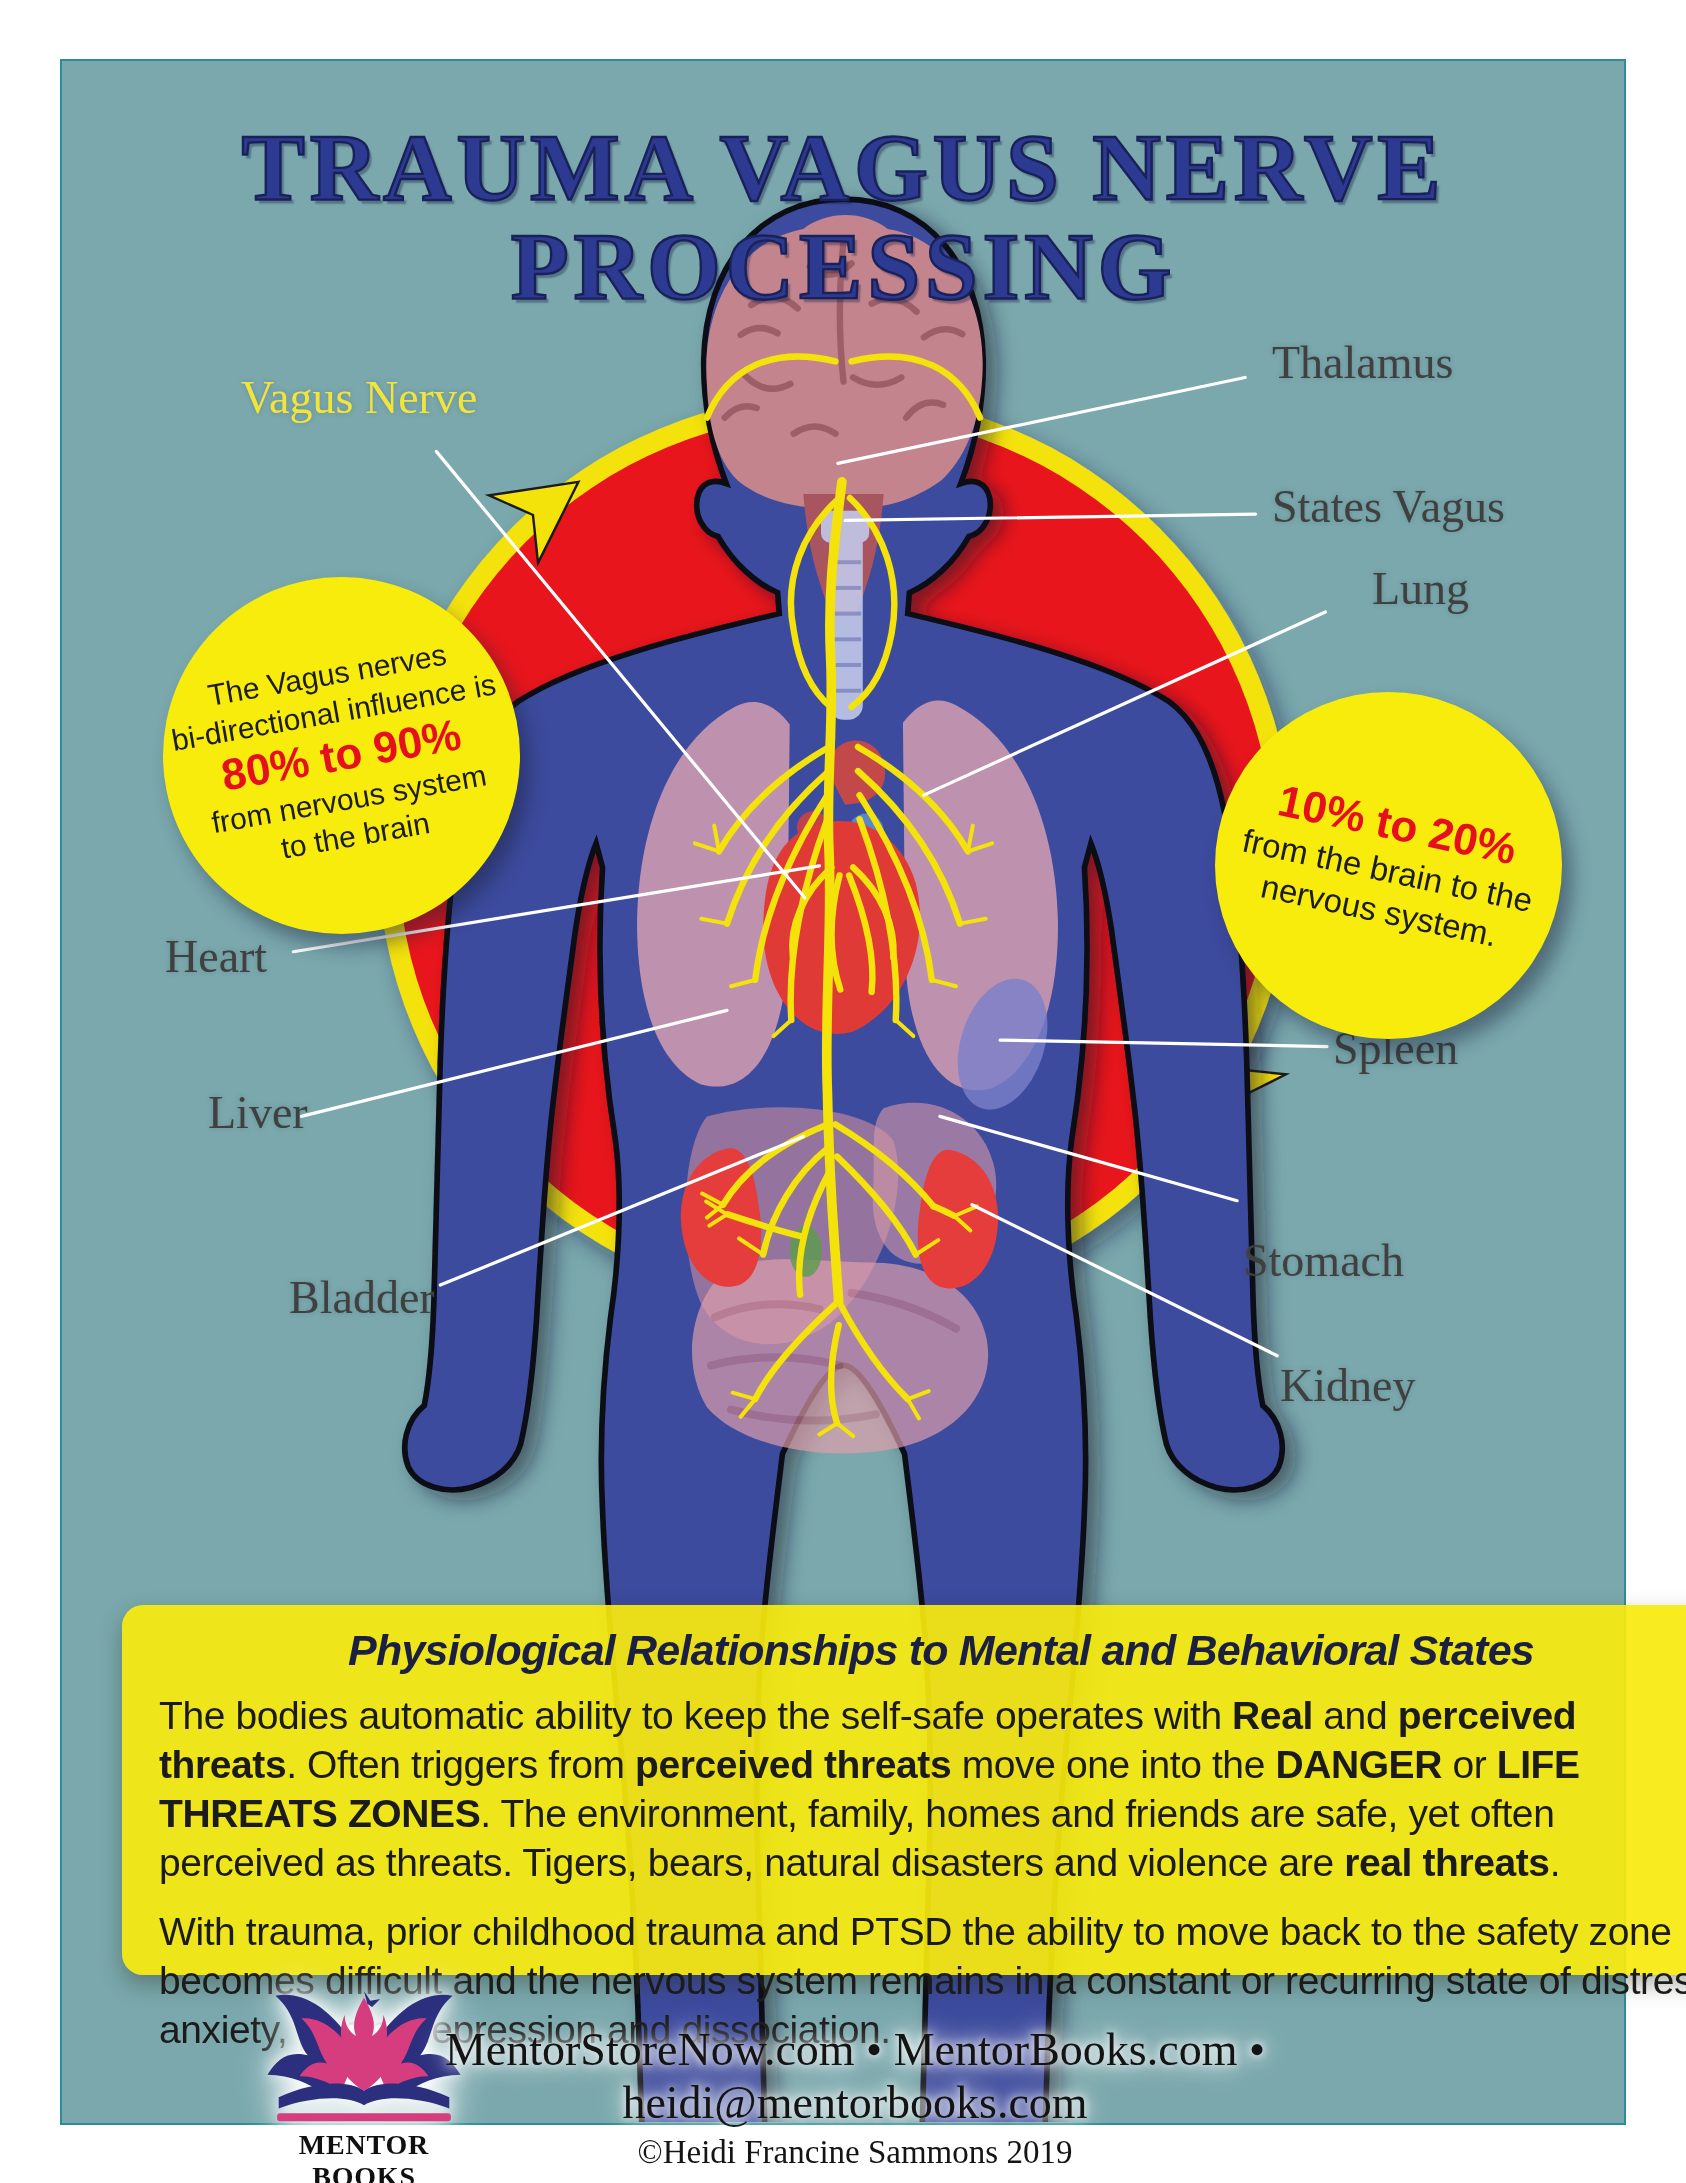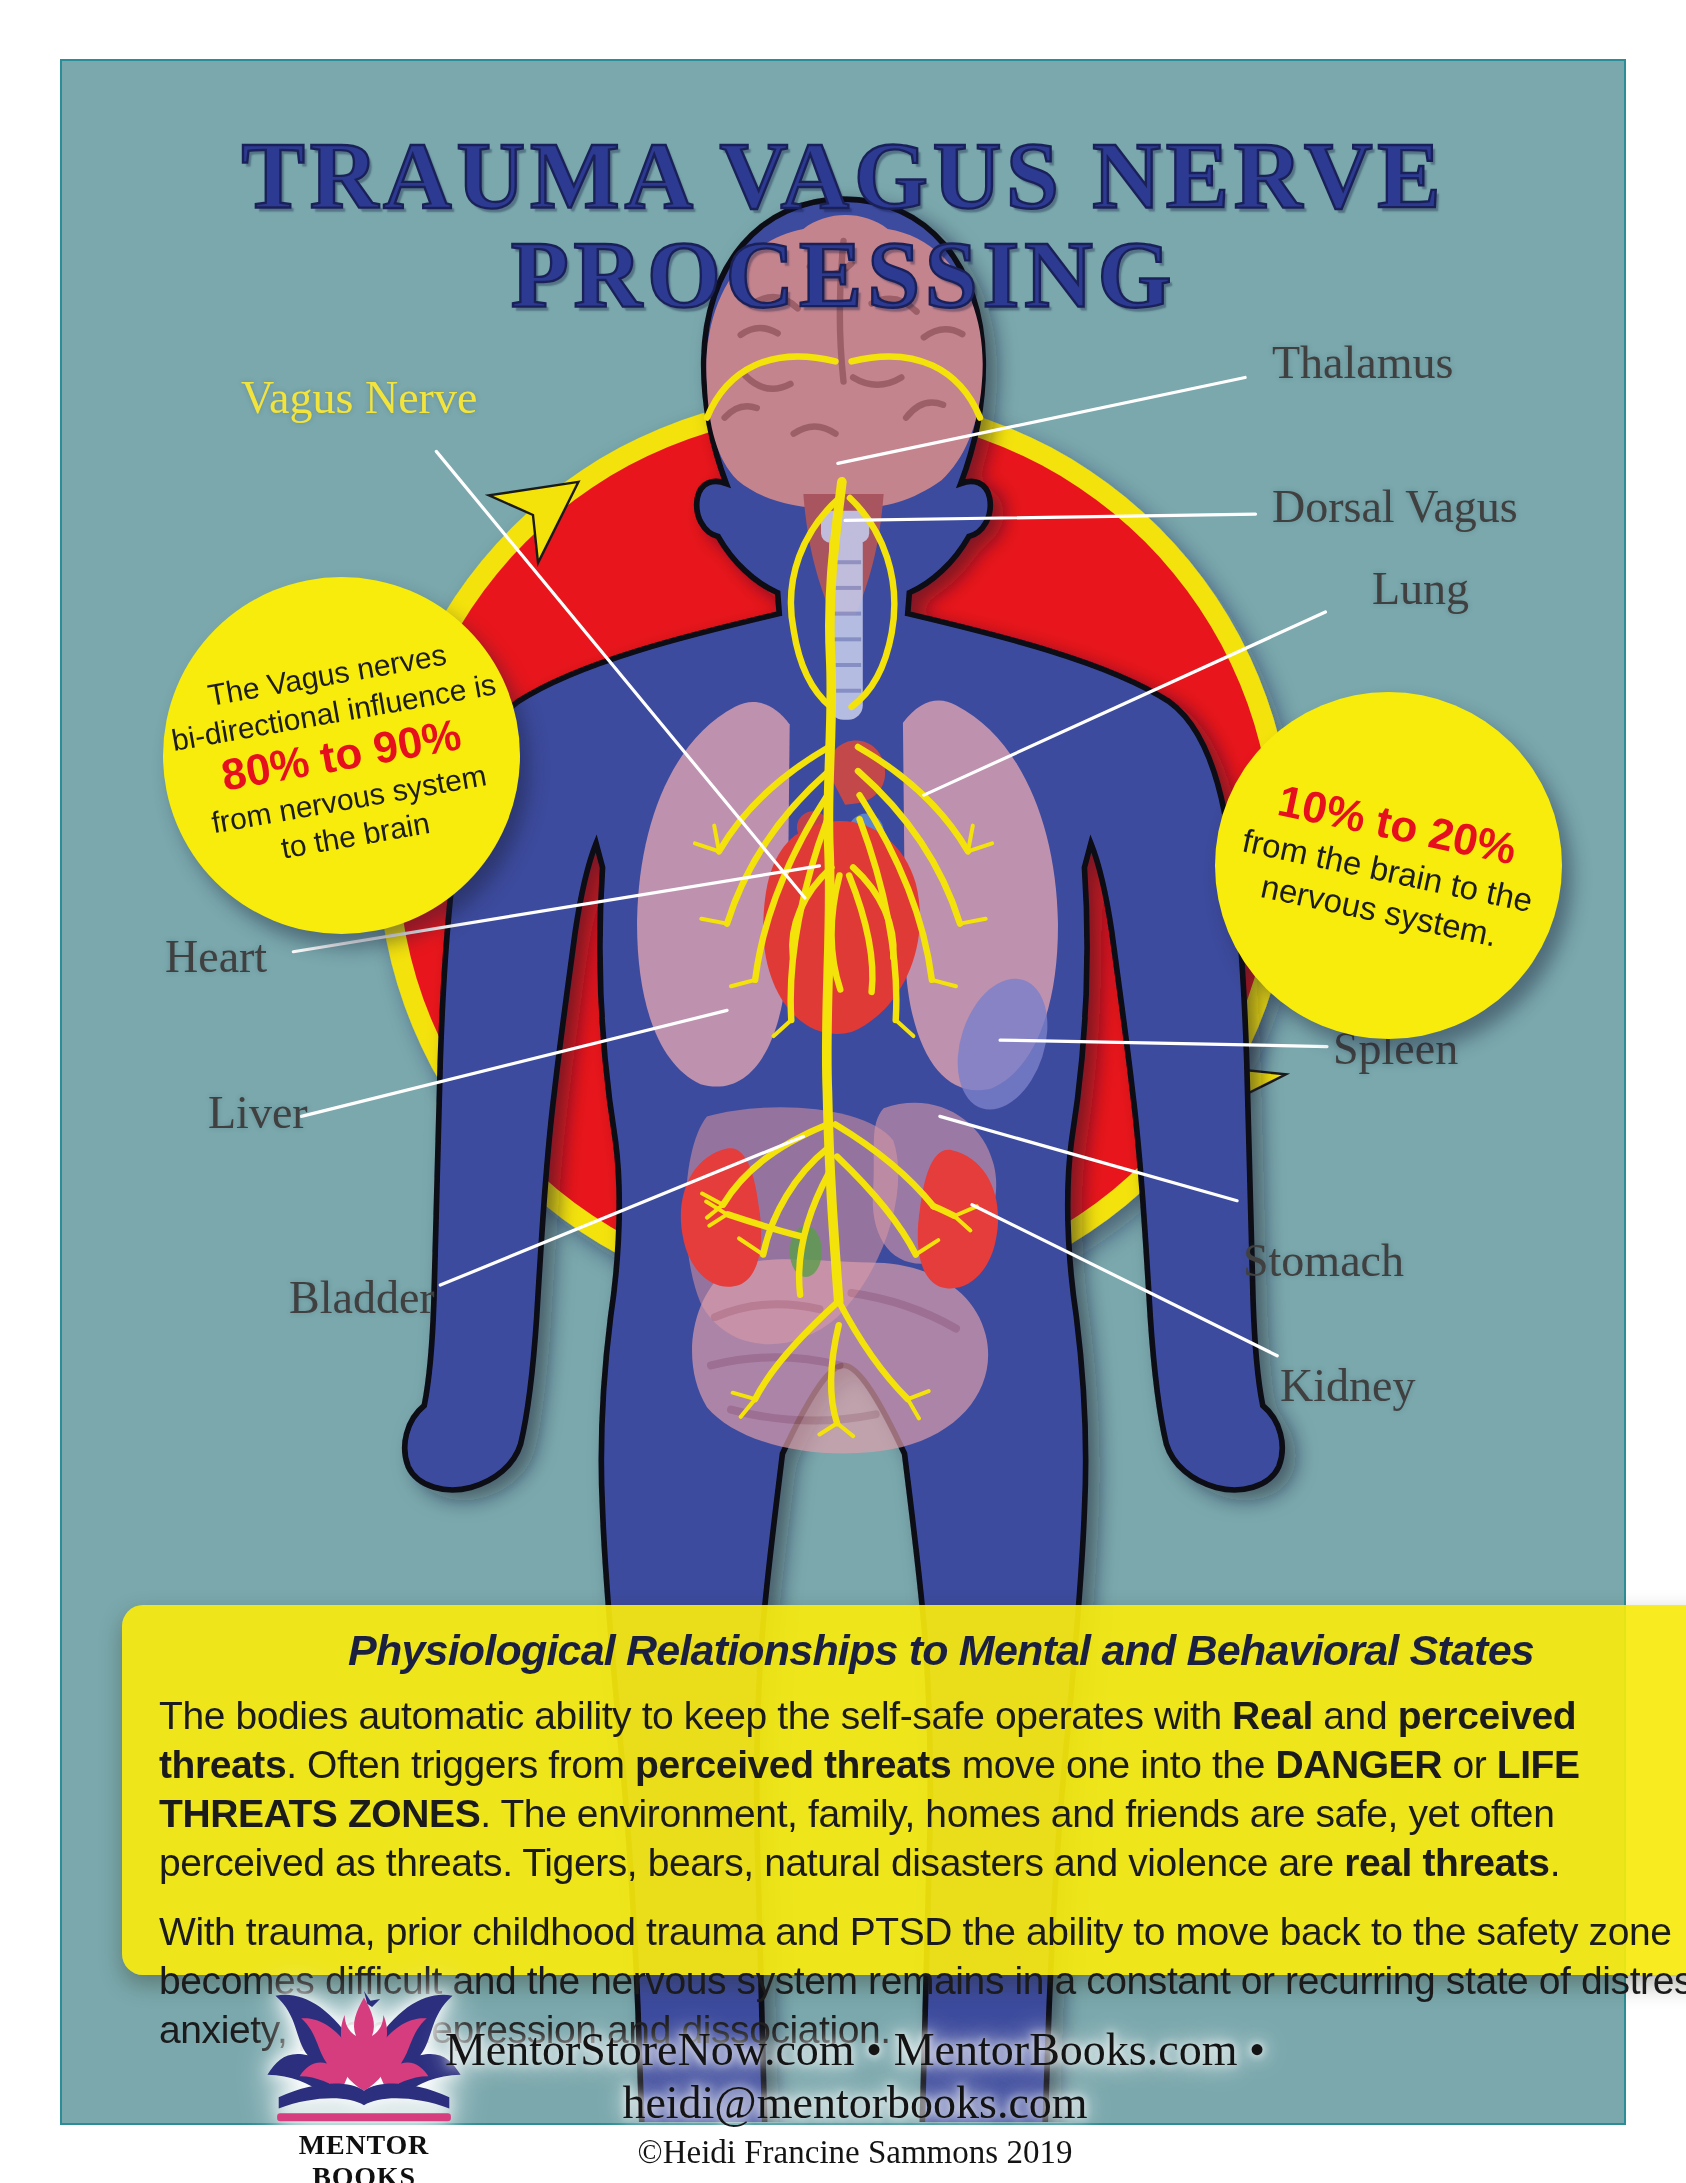--- a/index.html
+++ b/index.html
@@ -6,21 +6,21 @@
   .page{position:relative;width:1687px;height:2183px;background:#ffffff;overflow:hidden;
         font-family:"Liberation Serif",serif;}
   .panel{position:absolute;left:60px;top:59px;width:1566px;height:2066px;
          background:#7aa8ad;border:2.4px solid #2b8e96;box-sizing:border-box;}
   .scene{position:absolute;left:0;top:0;width:1687px;height:2183px;}
 
   
   .title{position:absolute;left:0;top:119px;width:1687px;text-align:center;
          font-weight:700;font-size:95px;line-height:1.04;letter-spacing:4.8px;
          color:#2d3a92;-webkit-text-stroke:2.4px #1a2158;
-         text-shadow:3.2px 4px 1.6px rgba(15,20,60,.35);margin-top:8px;}
+         text-shadow:3.2px 4px 1.6px rgba(15,20,60,.35);}
 
   
   .lbl{position:absolute;font-size:46px;color:#404040;white-space:nowrap;
        text-shadow:0 0 4.8px rgba(40,70,80,.25);}
   .lbl.yellow{color:#f3e43c;}
 
   
   .bubble{position:absolute;border-radius:50%;background:#f8ec0c;
           box-shadow:9.6px 13px 19px rgba(25,30,55,.45);
           display:flex;align-items:center;justify-content:center;text-align:center;}
@@ -236,21 +236,21 @@
     </g>
   </svg>
 
   <div class="title">
     <div>TRAUMA VAGUS NERVE</div>
     <div>PROCESSING</div>
   </div>
 
   <div class="lbl yellow" style="left:241px;top:371px;">Vagus Nerve</div>
   <div class="lbl" style="left:1272px;top:336px;">Thalamus</div>
-  <div class="lbl" style="left:1272px;top:480px;">Dorsal Vagus</div>
+  <div class="lbl" style="left:1272px;top:480px;">States Vagus</div>
   <div class="lbl" style="left:1372px;top:562px;">Lung</div>
   <div class="lbl" style="left:165px;top:930px;">Heart</div>
   <div class="lbl" style="left:185px;top:1086px;margin-left:23px;">Liver</div>
   <div class="lbl" style="left:289px;top:1271px;">Bladder</div>
   <div class="lbl" style="left:1333px;top:1022px;">Spleen</div>
   <div class="lbl" style="left:1243px;top:1234px;">Stomach</div>
   <div class="lbl" style="left:1280px;top:1359px;">Kidney</div>
 
   <div class="bubble left" style="left:163px;top:577px;width:357px;height:357px;">
     <div class="bubble-inner">

